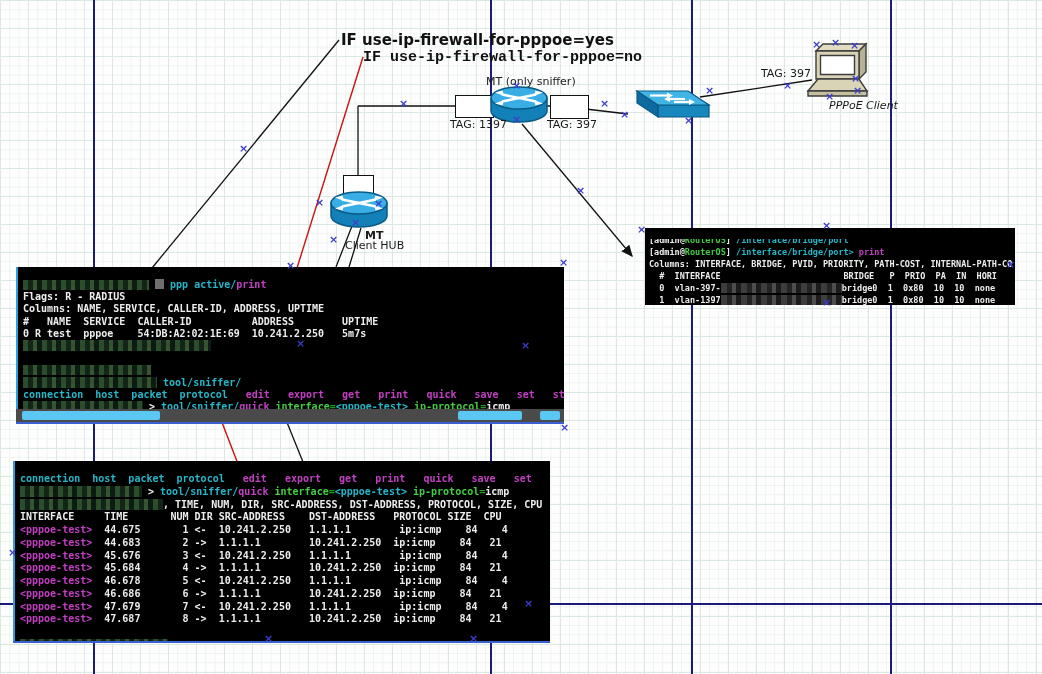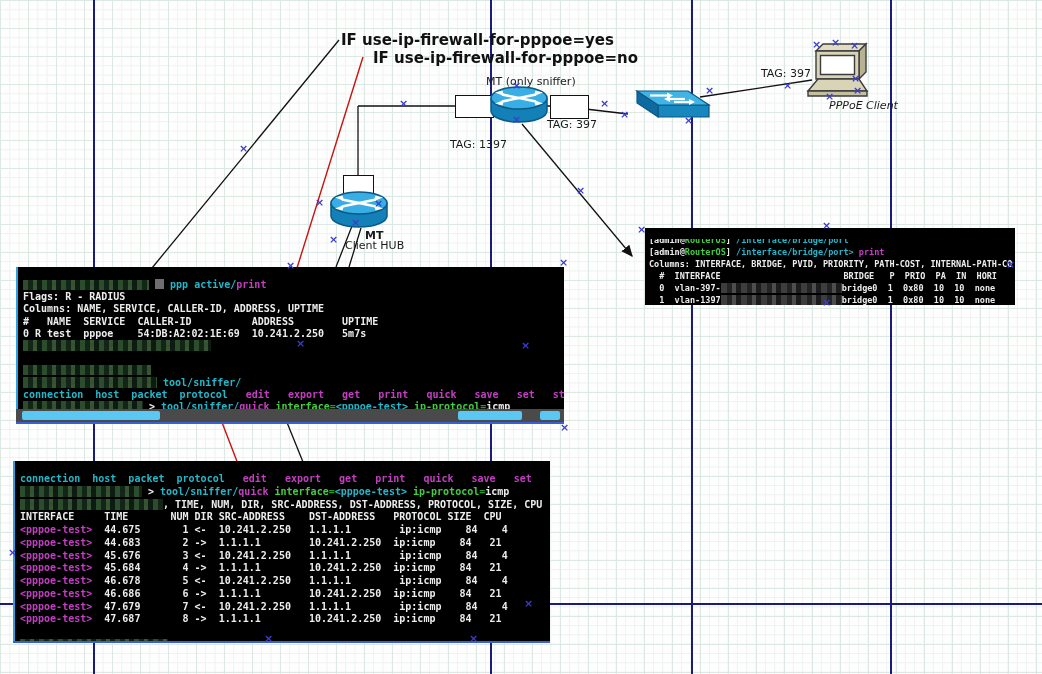--- a/index.html
+++ b/index.html
@@ -131,23 +131,23 @@
       </g>
     </g>
   </defs>
   <use href="#router" x="487" y="84"></use>
   <use href="#router" x="327" y="189"></use>
   <use href="#switch3d" x="622" y="86"></use>
   <use href="#pc3d" x="804" y="42"></use>
 </svg>
 
 <div class="iftext" style="left:341px;top:31px;">IF use-ip-firewall-for-pppoe=yes</div>
-<div class="iftext" style="left:373px;top:49px;">IF use-ip-firewall-for-pppoe=no</div>
+<div class="iftext" style="left:363px;top:49px;font-family:Liberation Mono, monospace;">IF use-ip-firewall-for-pppoe=no</div>
 <div class="lbl" style="left:486px;top:75px;">MT (only sniffer)</div>
-<div class="lbl" style="left:450px;top:118px;margin-top:20px;">TAG: 1397</div>
+<div class="lbl" style="left:450px;top:118px;">TAG: 1397</div>
 <div class="lbl" style="left:547px;top:118px;">TAG: 397</div>
 <div class="lbl" style="left:761px;top:67px;">TAG: 397</div>
 <div class="lbl" style="left:365px;top:229px;font-weight:bold;">MT</div>
 <div class="lbl" style="left:345px;top:239px;">Client HUB</div>
 <div class="lbl" style="left:829px;top:99px;font-style:italic;">PPPoE Client</div>
 
 <div class="term t1" style="left:16px;top:267px;width:548px;height:157px;">
 <div class="tline"><span class="cz czn" style="width: 126px;"></span><span class="c-w"> </span><span class="gblk"></span><span class="c-w"> </span><span class="c-cy">ppp active/</span><span class="c-mg">print</span></div><div class="tline"><span class="c-w">Flags: R - RADIUS</span></div><div class="tline"><span class="c-w">Columns: NAME, SERVICE, CALLER-ID, ADDRESS, UPTIME</span></div><div class="tline"><span class="c-w">#   NAME  SERVICE  CALLER-ID          ADDRESS        UPTIME</span></div><div class="tline"><span class="c-w">0 R test  pppoe    54:DB:A2:02:1E:69  10.241.2.250   5m7s</span></div><div class="tline"><span class="cz czn" style="width: 188px;"></span></div><div class="tline">&nbsp;</div><div class="tline"><span class="cz czn" style="width: 128px;"></span></div><div class="tline"><span class="cz czn" style="width: 134px;"></span><span class="c-w"> </span><span class="c-cy">tool/sniffer/</span></div><div class="tline"><span class="c-cy">connection  host  packet  protocol</span><span class="c-mg">   edit   export   get   print   quick   save   set   start</span></div><div class="tline"><span class="cz czn" style="width: 120px;"></span><span class="c-w"> &gt; </span><span class="c-cy">tool/sniffer/</span><span class="c-mg">quick</span><span class="c-w"> </span><span class="c-gr">interface</span><span class="c-gd">=</span><span class="c-cy">&lt;pppoe-test&gt;</span><span class="c-w"> </span><span class="c-gr">ip-protocol</span><span class="c-gd">=</span><span class="c-w">icmp</span></div><div class="tline"><span class="c-gr un">--</span><span class="c-w"> [Q quit|D dump|C-z pause]</span></div><div class="ngfrag">ng</div><div class="tbar"><div class="th" style="left: 6px; width: 138px;"></div><div class="th" style="left: 442px; width: 64px;"></div><div class="th" style="left: 524px; width: 20px;"></div></div></div>
 <div class="term t2" style="left:645px;top:228px;width:370px;height:77px;">
 <div class="tline clip"><div class="clipin"><span class="c-w">[admin@</span><span class="c-gr">RouterOS</span><span class="c-w">] </span><span class="c-cy">/interface/bridge/port</span></div></div><div class="tline"><span class="c-w">[admin@</span><span class="c-gr">RouterOS</span><span class="c-w">] </span><span class="c-cy">/interface/bridge/port&gt;</span><span class="c-w"> </span><span class="c-mg">print</span></div><div class="tline"><span class="c-w">Columns: INTERFACE, BRIDGE, PVID, PRIORITY, PATH-COST, INTERNAL-PATH-CO</span></div><div class="tline"><span class="c-w">  #  INTERFACE                        BRIDGE   P  PRIO  PA  IN  HORI</span></div><div class="tline"><span class="c-w">  0  vlan-397-</span><span class="cz czg" style="width: 121px;"></span><span class="c-w">bridge0  1  0x80  10  10  none</span></div><div class="tline"><span class="c-w">  1  vlan-1397</span><span class="cz czg" style="width: 121px;"></span><span class="c-w">bridge0  1  0x80  10  10  none</span></div></div>

